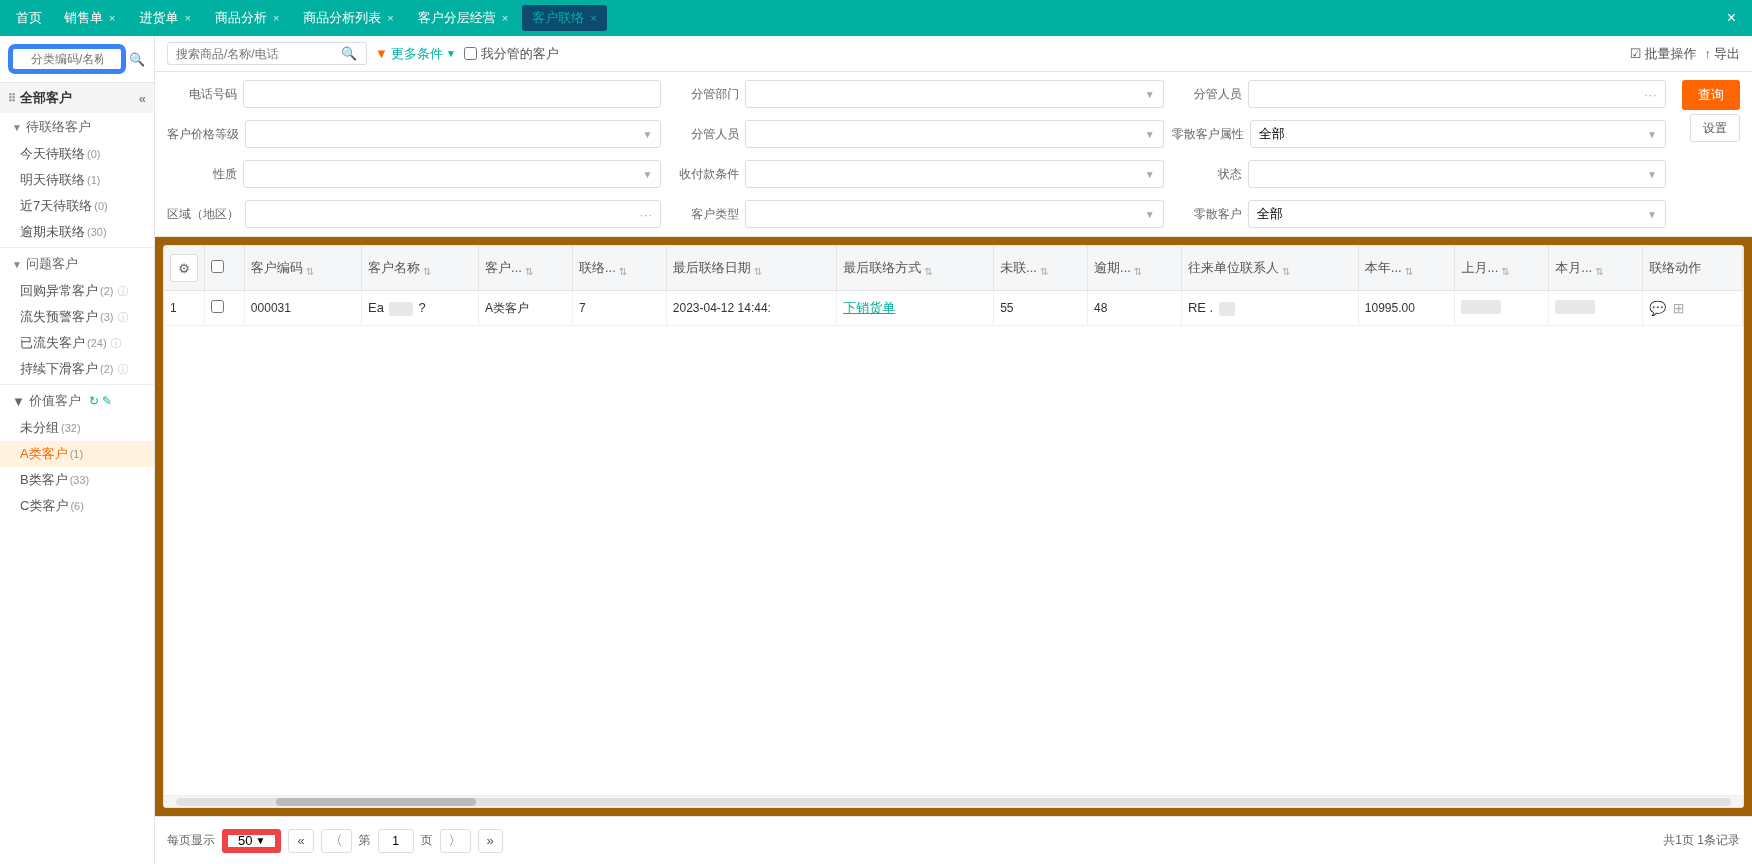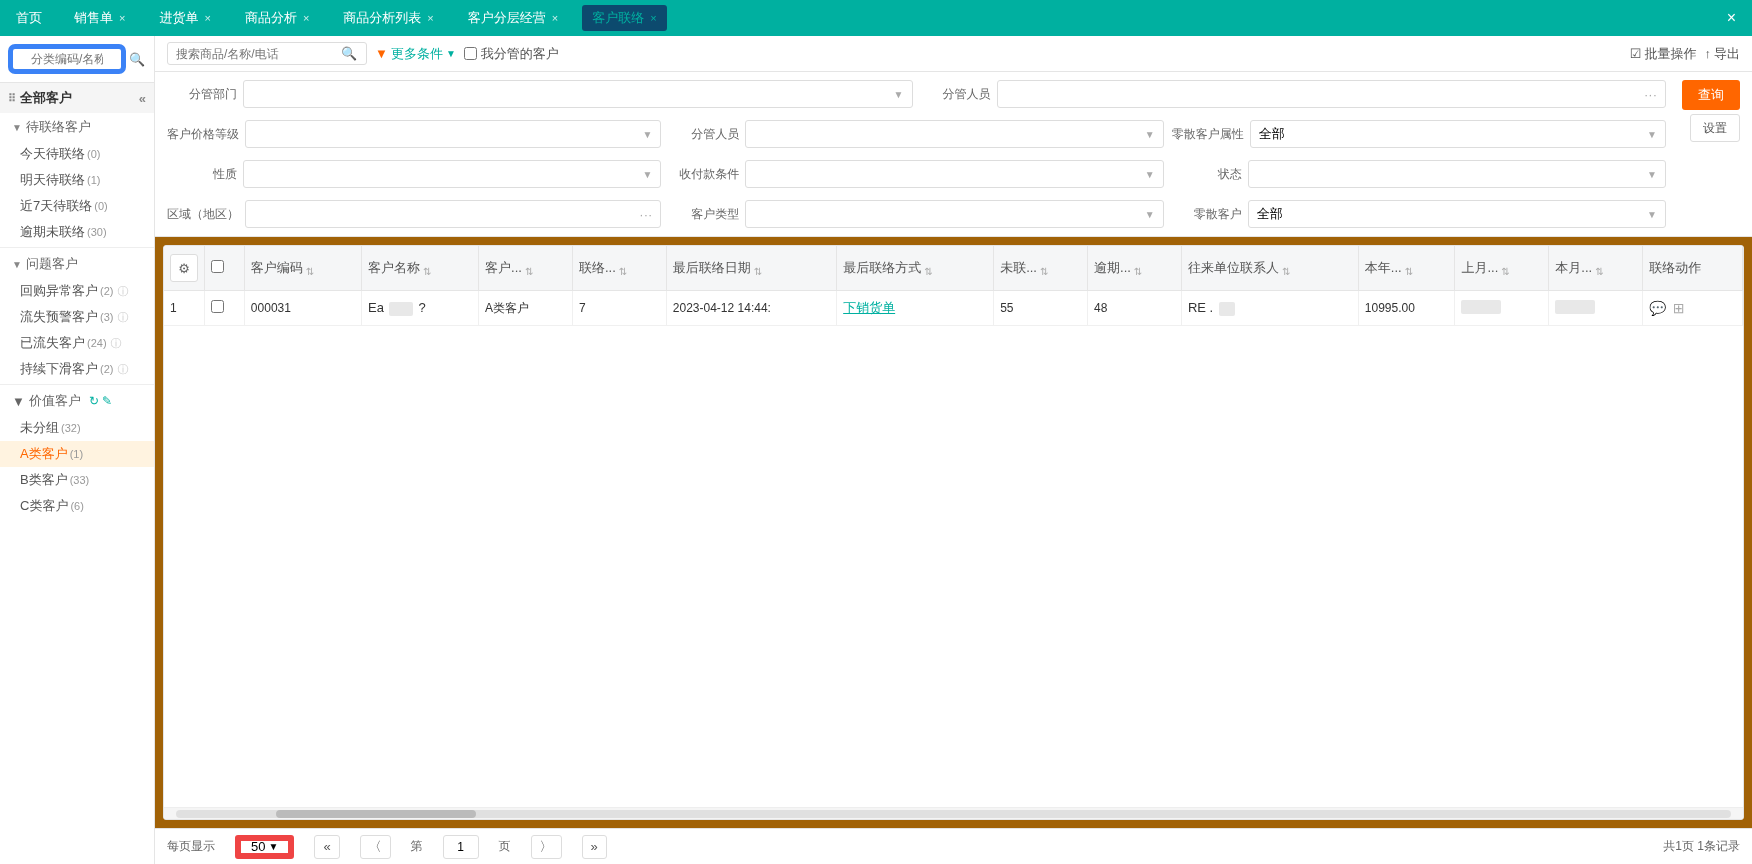--- a/index.html
+++ b/index.html
@@ -5,21 +5,21 @@
     * { box-sizing: border-box; margin: 0; padding: 0; font-family: 'Microsoft YaHei', Arial, sans-serif; font-size: 13px; }
     body { background: #f0f2f5; width: 1752px; min-height: 864px; overflow: hidden; }
 
     
     .top-nav {
       background: #00b0a0;
       height: 36px;
       display: flex;
       align-items: center;
       padding: 0 8px;
-      gap: 14px;
+      gap: 4px;
     }
     .top-nav .nav-item {
       color: #fff;
       padding: 4px 10px;
       border-radius: 3px;
       cursor: pointer;
       display: flex;
       align-items: center;
       gap: 4px;
       font-size: 13px;
@@ -373,27 +373,27 @@
       white-space: nowrap;
     }
     .td-link {
       color: #00b0a0;
       cursor: pointer;
       text-decoration: underline;
     }
 
     
     .bottom-bar {
-      height: 36px;
+      height: 48px;
       background: #fff;
       border-top: 1px solid #e5e5e5;
       display: flex;
       align-items: center;
       padding: 0 12px;
-      gap: 20px;
+      gap: 7px;
     }
     .bottom-bar .page-size-label {
       color: #666;
       font-size: 12px;
     }
     .page-size-select {
       border: 6px solid #ef4444;
       border-radius: 3px;
       padding: 2px 10px;
       font-size: 12px;
@@ -628,20 +628,24 @@
           <span>导出</span>
         </div>
       </div>
     </div>
 
     <div class="advanced-filter">
       <div style="display:flex; gap:8px; align-items:flex-start;">
         <div style="flex:1; display:flex; flex-direction:column; gap:6px;">
 
           <div class="filter-row">
+            <div class="filter-field">
+              <span class="filter-label">电话号码</span>
+              <input class="filter-input" style="">
+            </div>
             <div class="filter-field">
               <span class="filter-label">分管部门</span>
               <div class="filter-select">
                 <span></span>
                 <span class="arrow">▼</span>
               </div>
             </div>
             <div class="filter-field">
               <span class="filter-label">分管人员</span>
               <div class="filter-select-more">

